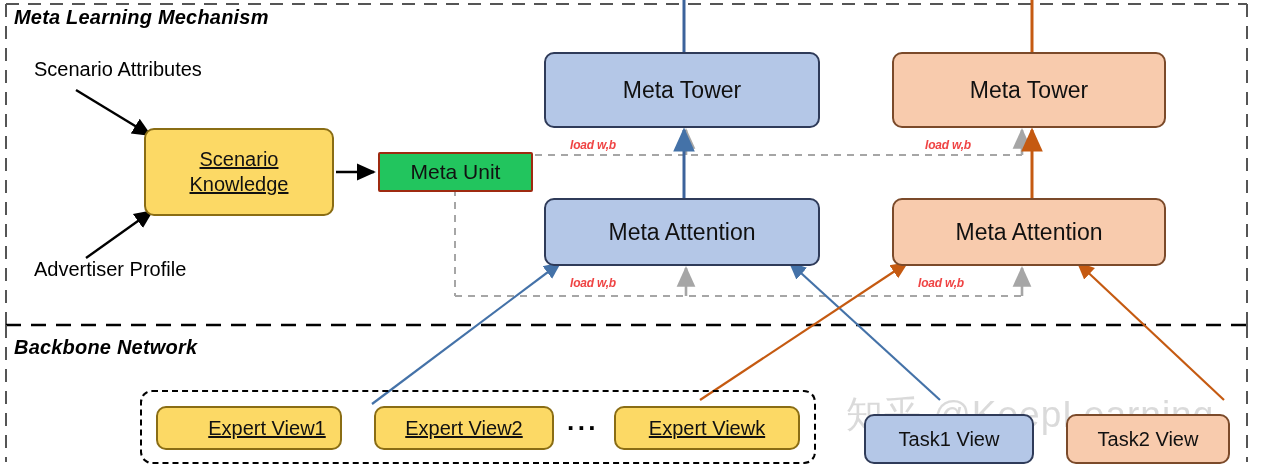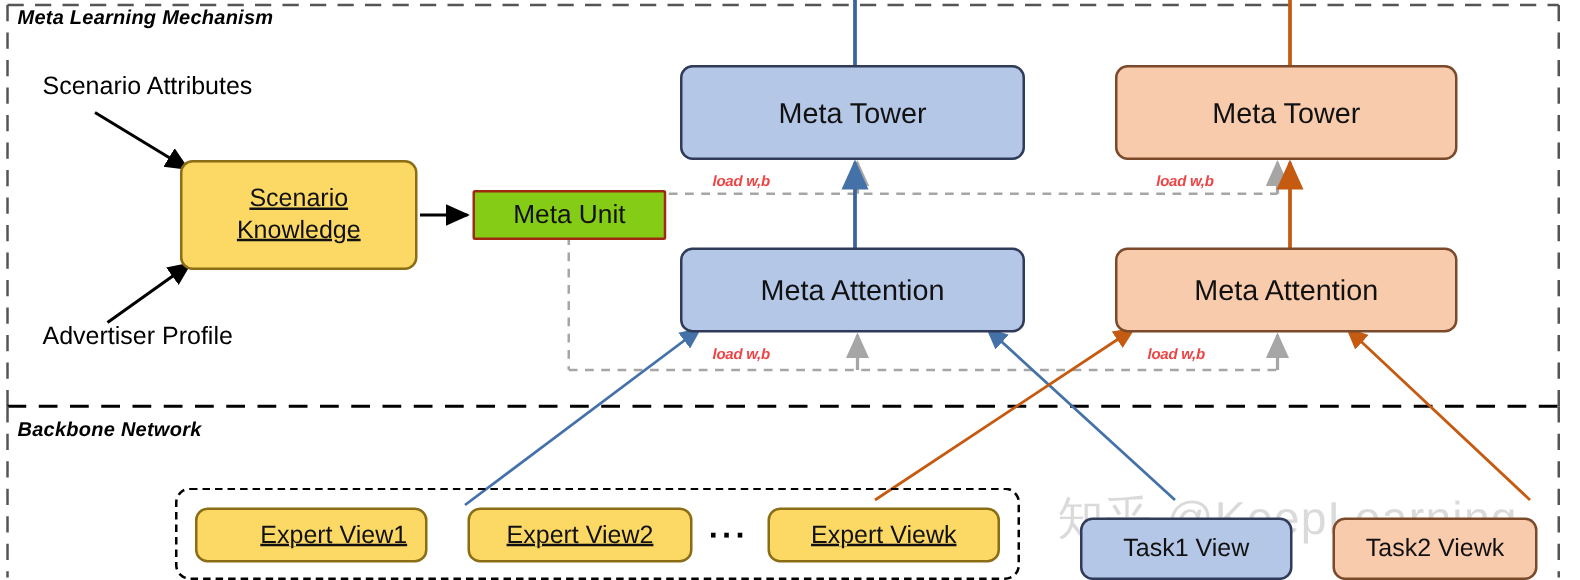--- a/index.html
+++ b/index.html
@@ -4,25 +4,25 @@
 <style>
   html,body{margin:0;padding:0;background:#ffffff;}
   body{font-family:"Liberation Sans",sans-serif;}
   #stage{position:relative;width:1264px;height:464px;background:#fff;overflow:hidden;}
   svg.layer{position:absolute;left:0;top:0;width:1264px;height:464px;pointer-events:none;}
   .box{position:absolute;display:flex;align-items:center;justify-content:center;text-align:center;box-sizing:border-box;}
   .rounded{border-radius:10px;}
   .blue{background:#b4c7e7;border:2px solid #2f3b59;color:#111;}
   .orange{background:#f8cbad;border:2px solid #7b4a2a;color:#111;}
   .yellow{background:#fcd965;border:2px solid #8a6d14;color:#111;text-decoration:underline;}
-  .metaunit{background:#84cc16;border:2px solid #9e2a10;color:#111;border-radius:2px;}
+  .metaunit{background:#22c55e;border:2px solid #9e2a10;color:#111;border-radius:2px;}
   .t28{font-size:23px;text-align:right;}
   .t24{font-size:21px;}
   .t22{font-size:20px;}
-  .sectitle{position:absolute;font-style:italic;font-weight:bold;font-size:16px;color:#000;letter-spacing:.2px;}
+  .sectitle{position:absolute;font-style:italic;font-weight:bold;font-size:20px;color:#000;letter-spacing:.2px;}
   .plabel{position:absolute;font-size:20px;color:#000;white-space:nowrap;}
   .loadlbl{position:absolute;font-size:12px;font-weight:bold;font-style:italic;color:#ef4444;white-space:nowrap;letter-spacing:-.2px;}
   .dots{position:absolute;font-size:26px;font-weight:bold;color:#000;letter-spacing:2px;}
   .watermark{position:absolute;font-size:37px;color:#d9d9d9;white-space:nowrap;opacity:.95;letter-spacing:1px;}
   .expertgroup{position:absolute;border:2px dashed #000;border-radius:12px;box-sizing:border-box;}
 </style>
 </head>
 <body>
 
 <div id="stage">
@@ -118,15 +118,15 @@
   <div class="expertgroup" style="left:140px;top:390px;width:676px;height:74px;"></div>
 
   <div class="box rounded yellow t22" style="left:156px;top:406px;width:186px;height:44px;padding-left:36px;">Expert View1</div>
   <div class="box rounded yellow t22" style="left:374px;top:406px;width:180px;height:44px;">Expert View2</div>
   <div class="dots" style="left:567px;top:413px;">···</div>
   <div class="box rounded yellow t22" style="left:614px;top:406px;width:186px;height:44px;">Expert Viewk</div>
 
   <div class="watermark" style="left:846px;top:390px;">知乎 @KeepLearning</div>
 
   <div class="box rounded blue t22" style="left:864px;top:414px;width:170px;height:50px;">Task1 View</div>
-  <div class="box rounded orange t22" style="left:1066px;top:414px;width:164px;height:50px;">Task2 Viewk</div>
+  <div class="box rounded orange t22" style="left:1066px;top:414px;width:164px;height:50px;">Task2 View</div>
 
 </div>
 
 </body></html>

